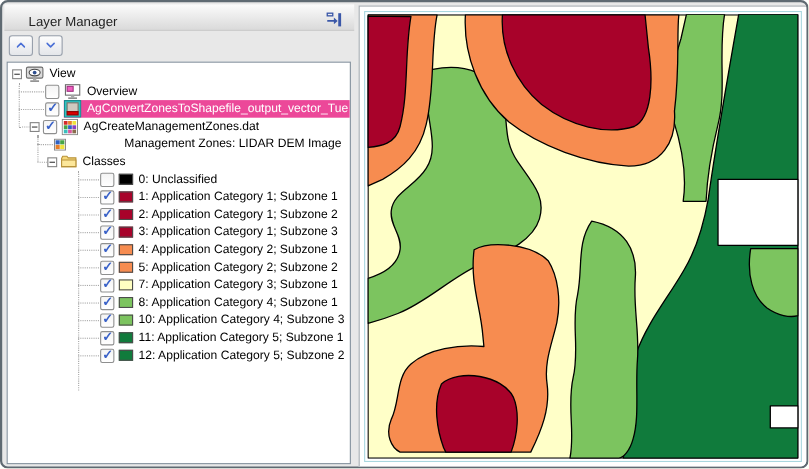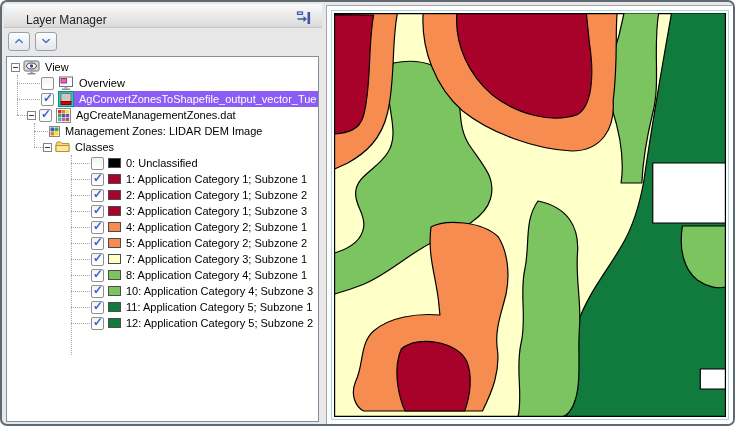--- a/index.html
+++ b/index.html
@@ -32,21 +32,21 @@
   .row::before{content:"";position:absolute;top:8px;border-top:1px dotted #A6A6A6;}
   .row.l2::before{left:10px;width:23px;}
   .row.l2x::before{left:10px;width:10px;}
   .row.l3::before{left:27px;width:14px;}
   .row.l3x::before{left:27px;width:9px;}
   .row.l4::before{left:64px;width:19px;}
   .row.l1::before{display:none;}
   .pad-l1{padding-left:4px;}
   .pad-l2{padding-left:34px;}
   .pad-l2x{padding-left:20px;}
-  .pad-l3{padding-left:42px;}
+  .pad-l3{padding-left:42px;gap:48px;}
   .pad-l3x{padding-left:36px;}
   .pad-l4{padding-left:84px;}
   .vguide{position:absolute;border-left:1px dotted #A6A6A6;width:0;}
   .g1{left:10px;top:18px;height:40px;}
   .g2{left:27px;top:66px;height:24px;}
   .g3{left:64px;top:98px;height:200px;}
   .expander{
     width:9px;height:9px;box-sizing:border-box;border:1px solid #848484;background:#fff;
     position:relative;flex:0 0 9px;margin-right:3px;
   }
@@ -127,21 +127,21 @@
             <rect x="3" y="2.5" width="5.5" height="4.5" fill="#F05FC0" stroke="#A03080"></rect>
             <rect x="6.5" y="10.5" width="3" height="2" fill="#A8A8A8"></rect>
             <rect x="4" y="12.5" width="8" height="1.5" fill="#8F8F8F"></rect>
           </svg>
         </span>
         <span class="lbl">Overview</span>
       </div>
 
       <div class="row l2 pad-l2 selected">
         <span class="cb checked"></span>
-        <span class="hl" style="background-color: #8b5cf6;">
+        <span class="hl" style="background-color: #ec4899;">
           <span class="node-icon">
             <svg width="16" height="16" viewBox="0 0 16 16">
               <rect x="0.5" y="0.5" width="15" height="15" fill="#35C2C2" stroke="#0D8C8C"></rect>
               <rect x="3" y="2.5" width="10" height="8" fill="#CFC9C0" stroke="#7A746C"></rect>
               <rect x="3" y="10.5" width="10" height="3" fill="#DE0000" stroke="#8E0000"></rect>
             </svg>
           </span>
           <span class="lbl">AgConvertZonesToShapefile_output_vector_Tue</span>
         </span>
       </div>

